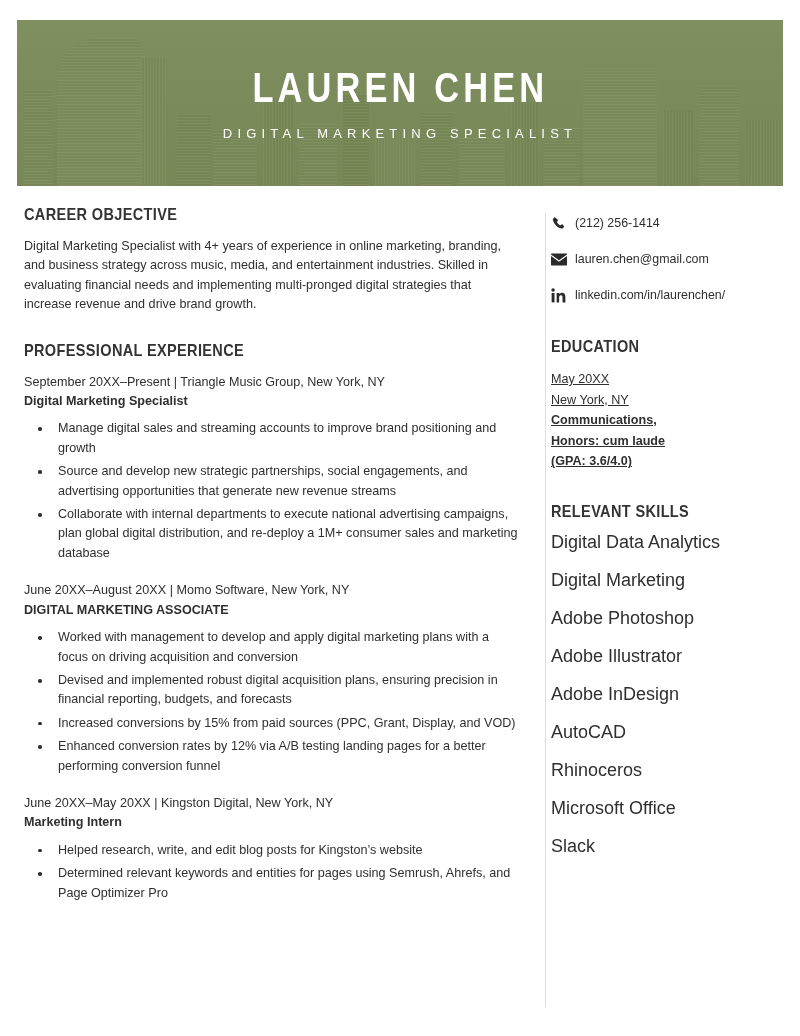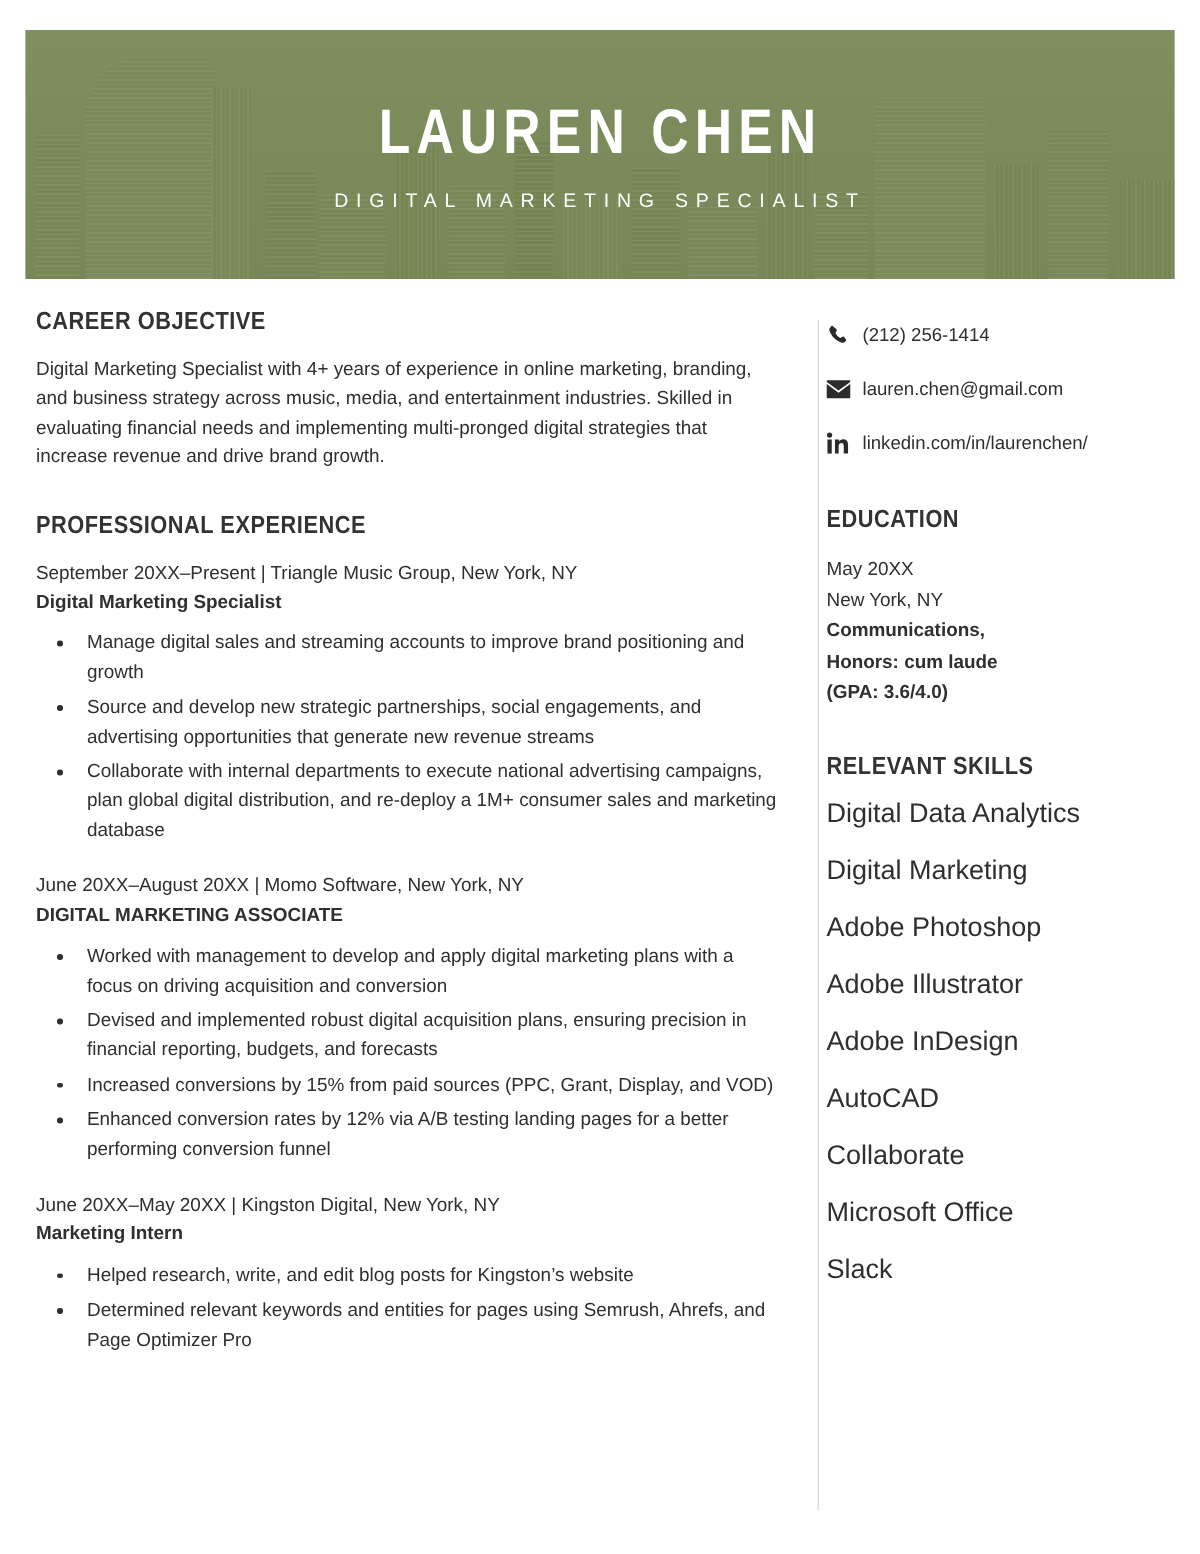--- a/index.html
+++ b/index.html
@@ -197,21 +197,21 @@
     color: #2b2b2b;
   }
   .contact-icon svg { display: block; }
   .contact-text {
     font-size: 12.4px;
     line-height: 16px;
     color: #2f2f2f;
     white-space: nowrap;
   }
 
-  .edu-block { margin: 0 0 30px 0; }
+  .edu-block { margin: 0 0 30px 0; text-decoration: underline; }
   .edu-line {
     font-size: 12.6px;
     line-height: 20.6px;
     color: #2f2f2f;
   }
   .edu-line.bold { font-weight: bold; }
 
   .skill-item {
     font-size: 18px;
     line-height: 16px;
@@ -342,21 +342,21 @@
       </div>
 
       <h2 class="sec-head">RELEVANT SKILLS</h2>
       <div class="skill-list">
         <div class="skill-item">Digital Data Analytics</div>
         <div class="skill-item">Digital Marketing</div>
         <div class="skill-item">Adobe Photoshop</div>
         <div class="skill-item">Adobe Illustrator</div>
         <div class="skill-item">Adobe InDesign</div>
         <div class="skill-item">AutoCAD</div>
-        <div class="skill-item">Collaborate</div>
+        <div class="skill-item">Rhinoceros</div>
         <div class="skill-item">Microsoft Office</div>
         <div class="skill-item">Slack</div>
       </div>
 
     </div>
 
   </div>
 </div>
 
 </body></html>

